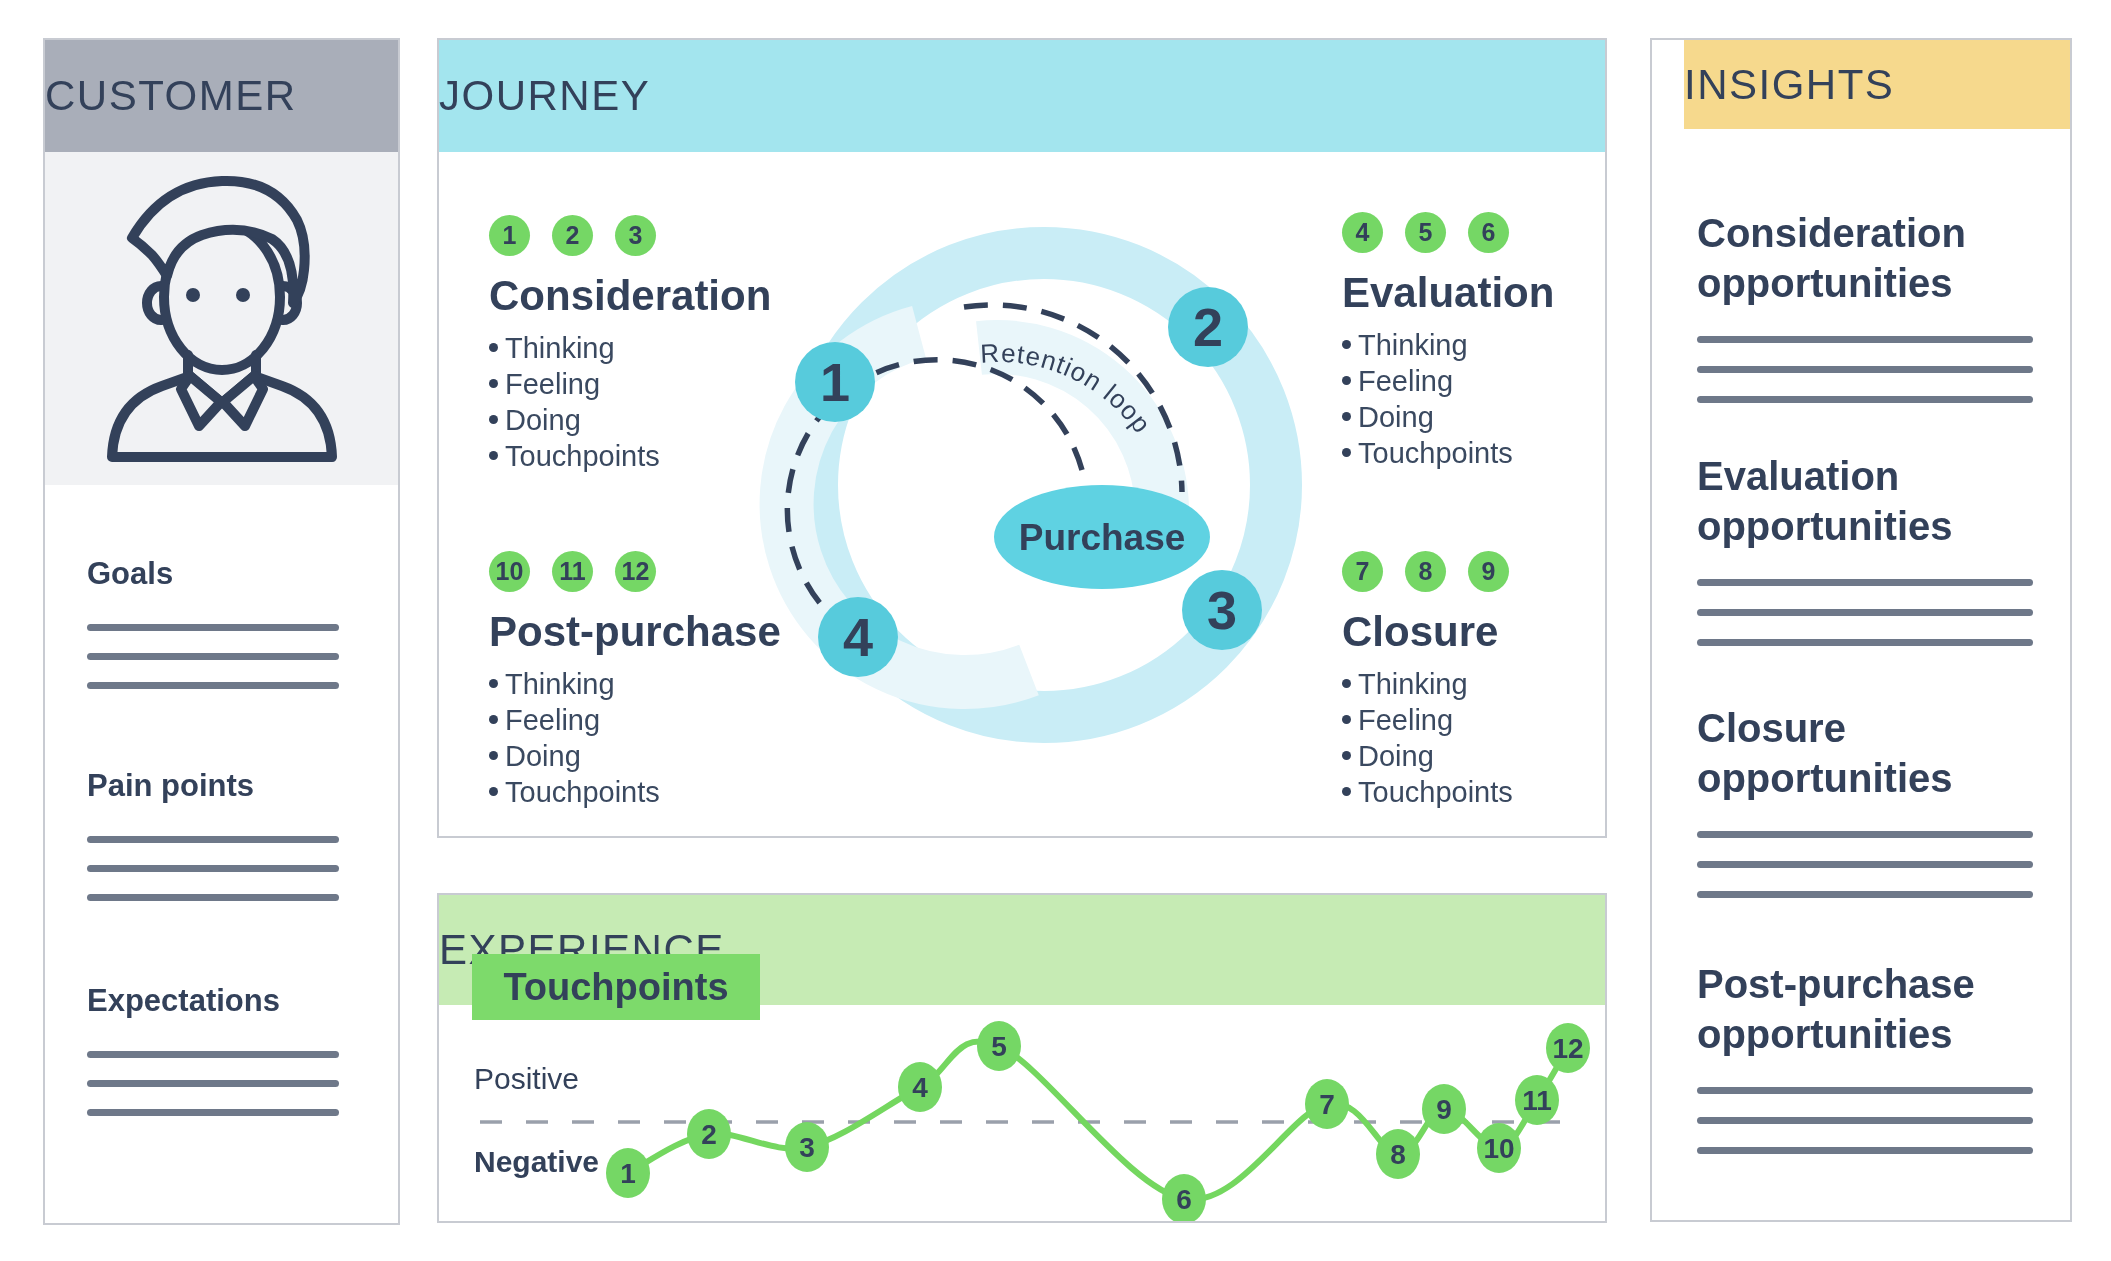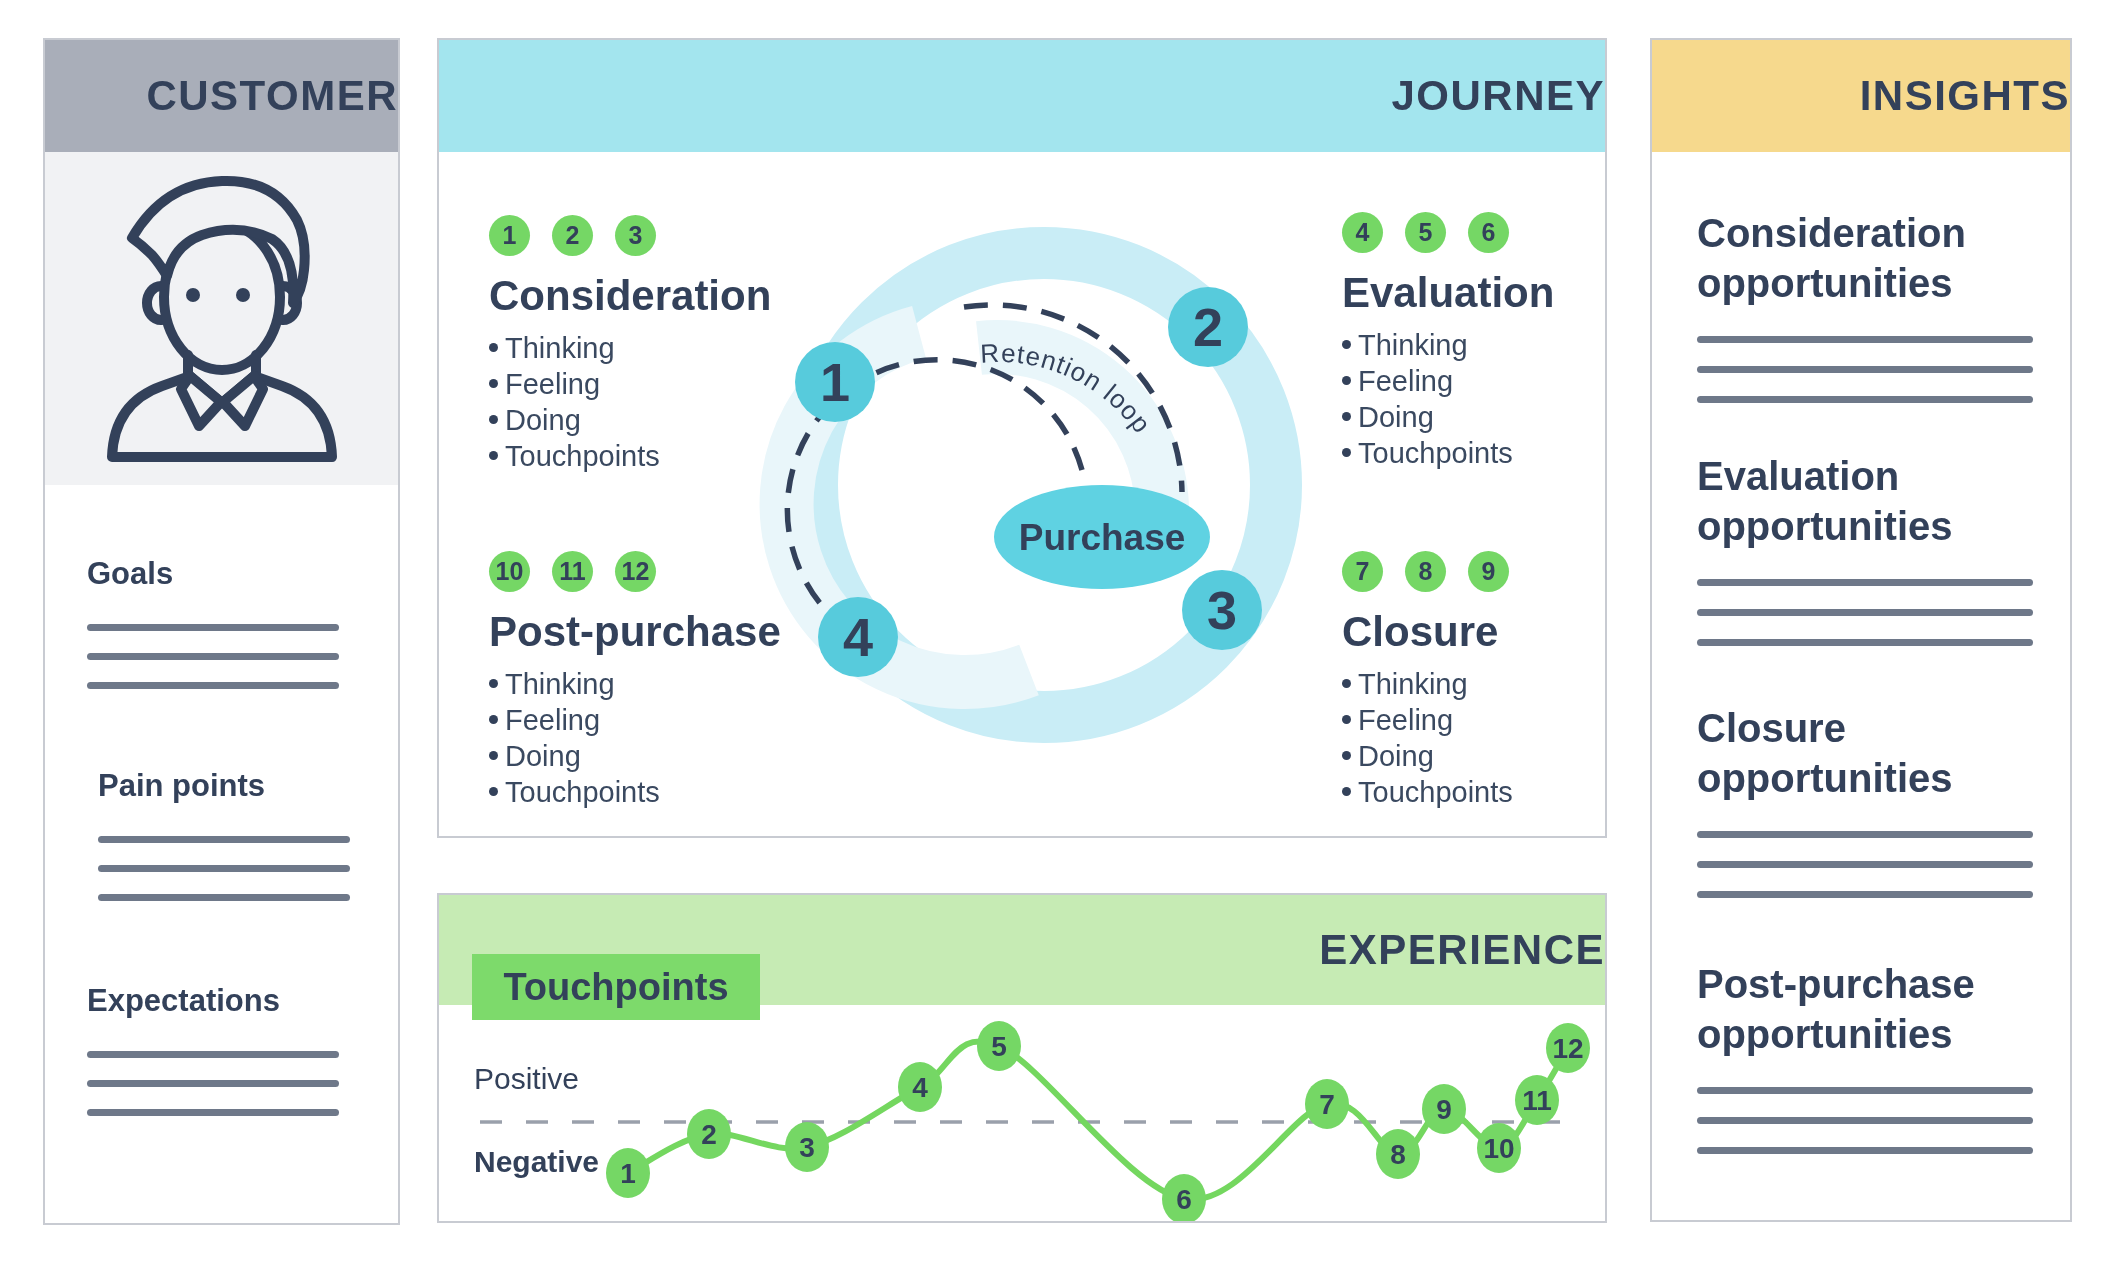--- a/index.html
+++ b/index.html
@@ -6,36 +6,36 @@
     --navy:#33415A; --text:#3A4960; --line_gray:#6E7889; --gray_header:#A9AEB9;
     --avatar_bg:#F1F2F4; --cyan_header:#A3E5EE; --ring:#C9EDF6; --tint:#E9F6FA;
     --node_cyan:#57CBDC; --purchase_cyan:#5FD2E2; --green:#75D765; --green_line:#74D75F;
     --exp_header:#C6EBB4; --tag_green:#7DDA6B; --yellow_header:#F6D98D;
     --border:#C8CBD2; --baseline_gray:#9AA0AB;
   }
   html,body{margin:0;padding:0;background:#fff;}
   .stage{position:relative;width:2111px;height:1261px;background:#fff;overflow:hidden;
          font-family:"Liberation Sans", sans-serif;color:var(--navy);}
   .panel{position:absolute;background:#fff;border:2px solid var(--border);box-sizing:border-box;}
-  .panel-head{display:flex;align-items:center;justify-content:flex-end;
-              font-weight:bold;font-size:42px;letter-spacing:1.5px;color:var(--navy);}
+  .panel-head{display:flex;align-items:center;justify-content:flex-start;
+              font-weight:normal;font-size:42px;letter-spacing:1.5px;color:var(--navy);}
   .head-gray{background:var(--gray_header);height:112px;}
   .head-cyan{background:var(--cyan_header);height:112px;}
   .head-green{background:var(--exp_header);height:110px;}
-  .head-yellow{background:var(--yellow_header);height:112px;}
+  .head-yellow{background:var(--yellow_header);height:89px;margin-left:32px;}
 
   
   .customer-panel{left:43px;top:38px;width:357px;height:1187px;}
   .avatar-box{position:absolute;left:0;top:112px;width:353px;height:333px;background:var(--avatar_bg);
               display:flex;align-items:center;justify-content:center;}
   .cust-section{position:absolute;left:42px;width:252px;}
   .cust-section h3{margin:0;font-size:31px;font-weight:bold;color:var(--navy);line-height:48px;}
   .ph-line{height:7px;border-radius:4px;background:var(--line_gray);margin-top:22px;}
   .ph-line.first{margin-top:26px;}
-  .cs-goals{top:510px;} .cs-pain{top:722px;margin-left:11px;} .cs-expect{top:937px;}
+  .cs-goals{top:510px;} .cs-pain{top:722px;} .cs-expect{top:937px;}
 
   
   .journey-panel{left:437px;top:38px;width:1170px;height:800px;}
   .journey-svg{position:absolute;left:0;top:112px;width:1166px;height:686px;}
   .ring{fill:none;stroke:var(--ring);stroke-width:52px;}
   .tint{fill:none;stroke:var(--tint);stroke-width:54px;}
   .dash{fill:none;stroke:var(--navy);stroke-width:5.5px;stroke-dasharray:24 15;}
   .loop-text{font-size:26px;letter-spacing:1px;fill:var(--navy);}
   .purchase{fill:var(--purchase_cyan);}
   .purchase-text{font-size:37px;font-weight:bold;fill:var(--navy);text-anchor:middle;}

